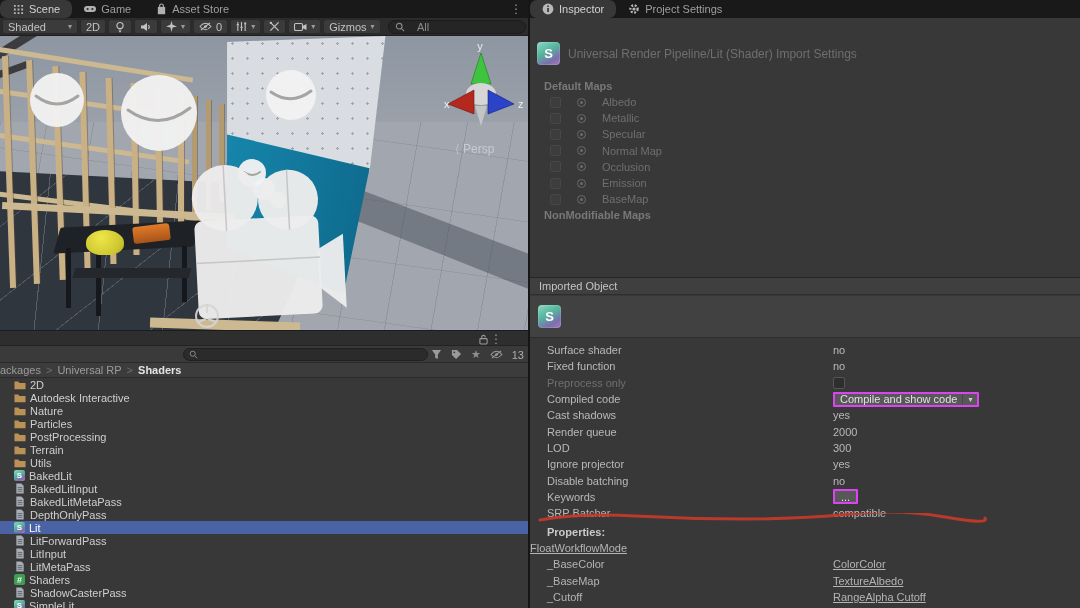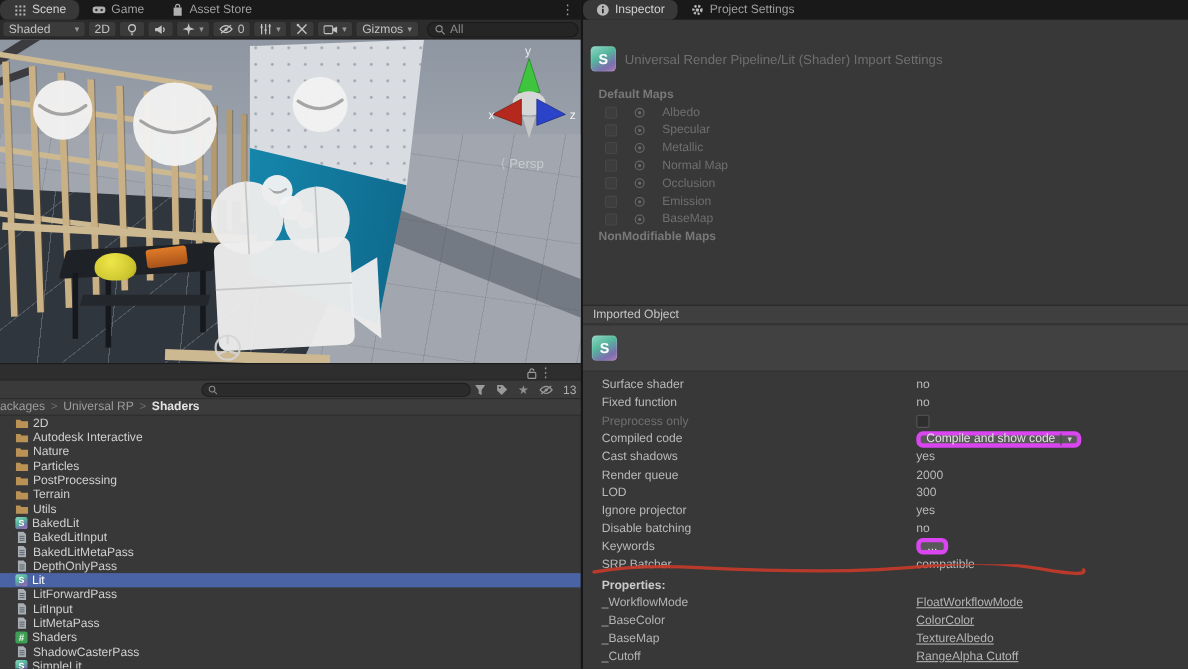--- a/index.html
+++ b/index.html
@@ -23,21 +23,21 @@
   .tab .icon { width:12px; height:12px; }
   .kebab { position:absolute; right:6px; top:2px; color:#9a9a9a; font-size:12px; letter-spacing:0; }
 
   
   #scene-toolbar { position:absolute; left:0; top:18px; width:528px; height:18px; background:#2c2c2c;
                    display:flex; align-items:center; gap:2px; padding:0 2px; border-bottom:1px solid #1d1d1d; }
   .tb-btn { height:15px; display:flex; align-items:center; gap:4px; background:#3b3b3b; border:1px solid #2a2a2a;
             border-radius:3px; padding:0 5px; color:#c2c2c2; }
   .tb-btn .arrow { font-size:8px; color:#9a9a9a; }
   #scene-search { margin-left:auto; width:138px; height:14px; background:#252525; border:1px solid #1b1b1b;
-                  border-radius:8px; display:flex; align-items:center; gap:4px; padding:0 6px; color:#8a8a8a; }
+                  border-radius:8px; display:flex; align-items:center; gap:12px; padding:0 6px; color:#8a8a8a; }
 
   
   #scene { position:absolute; left:0; top:36px; width:528px; height:294px; overflow:hidden;
            background:linear-gradient(#8e96a1 0%, #9aa1ab 30%, #a4a9b1 60%, #9ba1a9 100%); }
   .sc { position:absolute; }
   #sc-ground { left:0; top:86px; width:528px; height:208px; background:#a2a7af;
     background-image:
       repeating-linear-gradient(100deg, rgba(40,45,55,.14) 0 1px, transparent 1px 46px),
       repeating-linear-gradient(8deg,  rgba(40,45,55,.10) 0 1px, transparent 1px 60px); }
   #sc-wall-shadow { left:0; top:0; width:528px; height:294px;
@@ -122,21 +122,21 @@
   #imported-strip { position:absolute; left:0; top:278px; width:550px; height:42px; background:#414141;
                     border-bottom:1px solid #2e2e2e; display:flex; align-items:center; gap:8px; padding-left:8px; }
   #imported-title { color:#8d8d8d; font-size:12px; }
 
   #insp-rows { position:absolute; left:0; top:324px; width:550px; }
   .i-row { height:16.3px; display:flex; align-items:center; }
   .i-row .lbl { width:303px; padding-left:17px; color:#b9b9b9; }
   .i-row.disabled .lbl { color:#6f6f6f; }
   .i-row .val { color:#b9b9b9; }
   .i-check { width:12px; height:12px; background:#2e2e2e; border:1px solid #555; border-radius:2px; }
-  .i-btn { display:flex; align-items:center; background:#585858; border:4px solid #d946ef; border-radius:6px;
+  .i-btn { display:flex; align-items:center; background:#585858; border:2px solid #d946ef; border-radius:1px;
            height:15px; padding:0 5px; color:#e2e2e2; gap:5px; }
   .i-btn .bar { width:1px; height:11px; background:#474747; }
   .i-btn .arrow { font-size:8px; color:#cfcfcf; }
   .i-btn.small { padding:0 6px; }
   #red-underline { position:absolute; left:0px; top:495px; width:460px; height:14px; pointer-events:none; }
   #props-header { position:absolute; left:17px; top:508px; color:#cacaca; font-weight:bold; }
   #props { position:absolute; left:0; top:522px; width:550px; }
   .prop-row { height:16.3px; display:flex; align-items:center; }
   .prop-row .pname { width:303px; padding-left:17px; color:#b4b4b4; }
   .prop-row .pval { color:#b4b4b4;text-decoration:underline; }
@@ -572,26 +572,26 @@
         <div class="hdr">Default Maps</div>
         <div id="dm-items">
             <div class="dm-row">
               <span class="dm-check"></span>
               <span class="dm-circle"></span>
               <span>Albedo</span>
             </div>
             <div class="dm-row">
               <span class="dm-check"></span>
               <span class="dm-circle"></span>
-              <span>Specular</span>
+              <span>Metallic</span>
             </div>
             <div class="dm-row">
               <span class="dm-check"></span>
               <span class="dm-circle"></span>
-              <span>Metallic</span>
+              <span>Specular</span>
             </div>
             <div class="dm-row">
               <span class="dm-check"></span>
               <span class="dm-circle"></span>
               <span>Normal Map</span>
             </div>
             <div class="dm-row">
               <span class="dm-check"></span>
               <span class="dm-circle"></span>
               <span>Occlusion</span>
@@ -670,21 +670,20 @@
           </div>
         </div>
 
       <svg id="red-underline" viewBox="0 0 460 14">
         <path d="M10 7 q40 -7 95 -4 t110 3 t105 -5 t95 3 t40 1" fill="none" stroke="#c43a2a" stroke-width="3" stroke-linecap="round" opacity="0.92"></path>
       </svg>
 
       <div id="props-header">Properties:</div>
       <div id="props">
           <div class="prop-row">
-            <span class="pname">_WorkflowMode</span>
             <span class="pval">FloatWorkflowMode</span>
           </div>
           <div class="prop-row">
             <span class="pname">_BaseColor</span>
             <span class="pval">ColorColor</span>
           </div>
           <div class="prop-row">
             <span class="pname">_BaseMap</span>
             <span class="pval">TextureAlbedo</span>
           </div>

